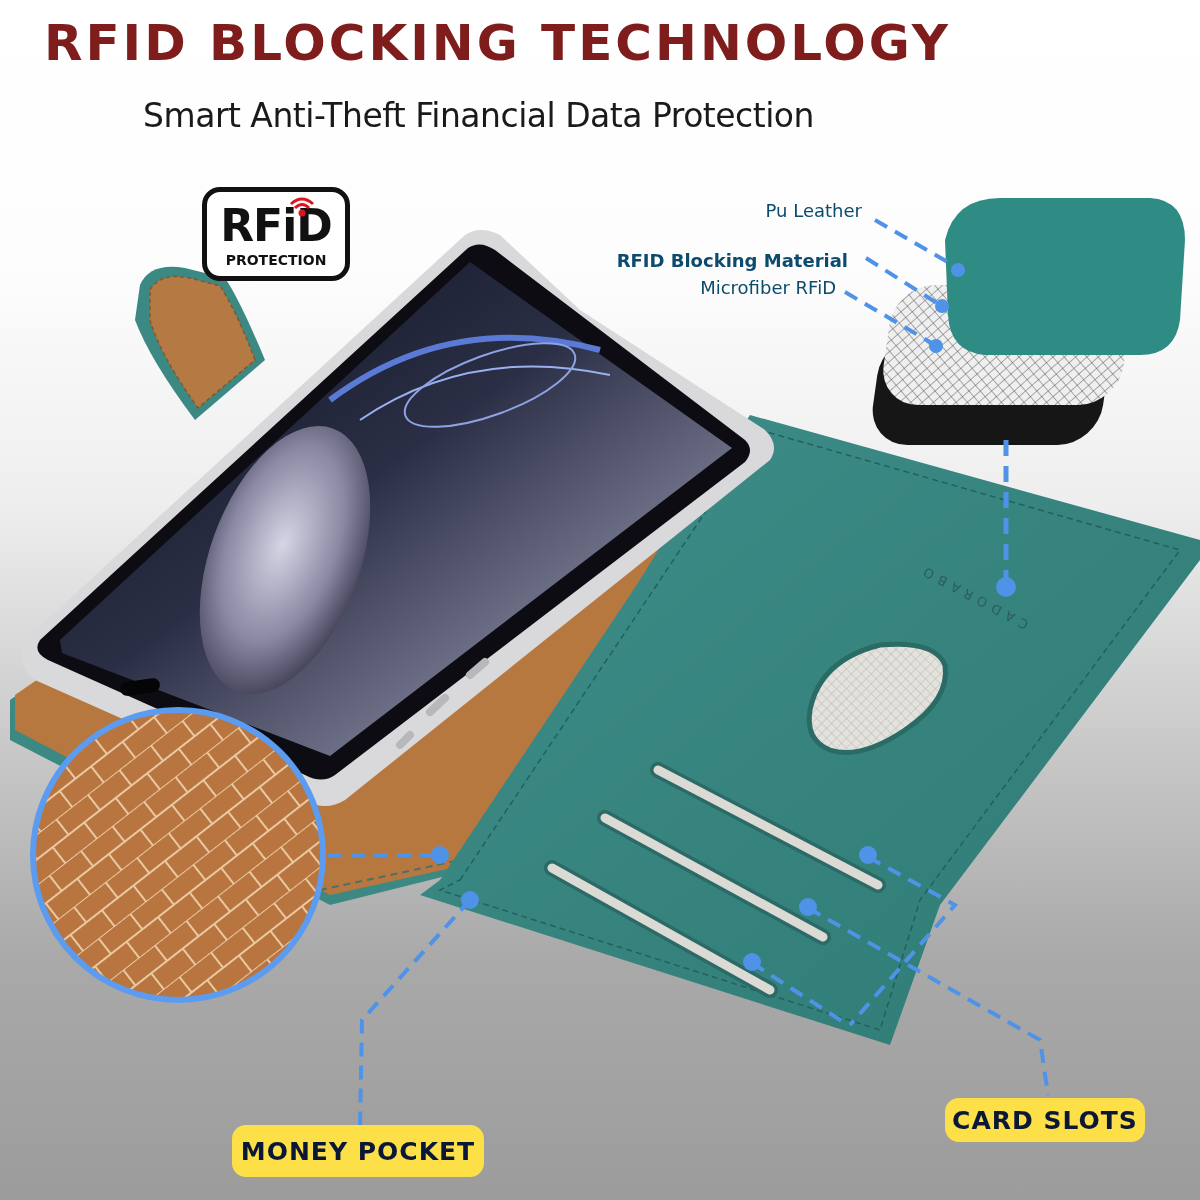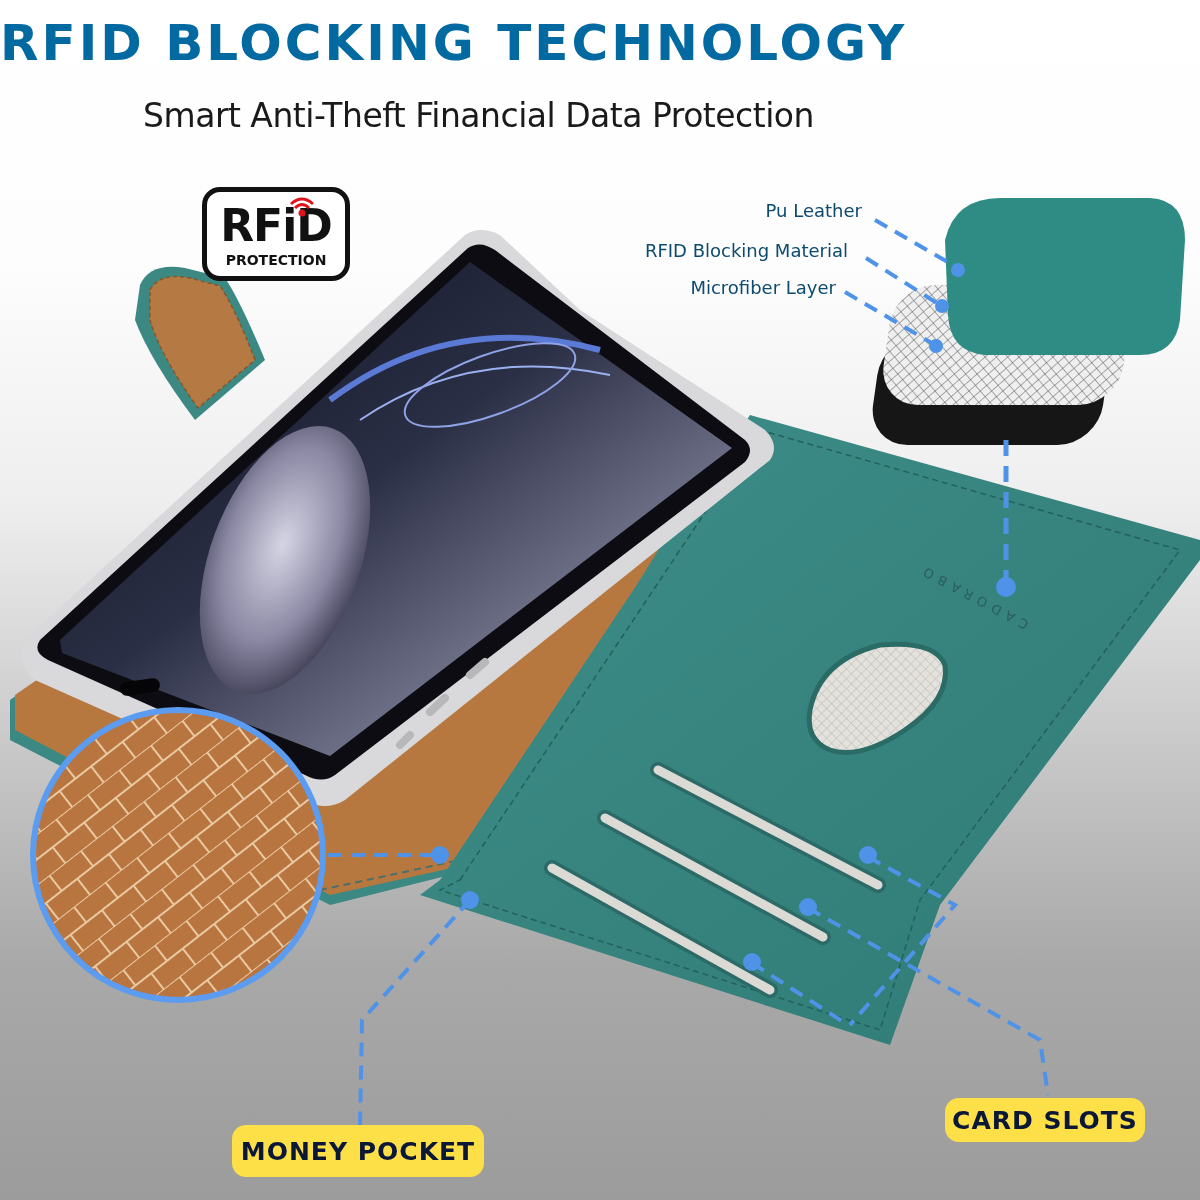--- a/index.html
+++ b/index.html
@@ -1,20 +1,20 @@
 <!DOCTYPE html>
 <html><head>
 <meta charset="utf-8">
 <style>
   html,body{margin:0;padding:0;}
   body{width:1200px;height:1200px;position:relative;overflow:hidden;
     background:linear-gradient(180deg,#ffffff 0%,#fdfdfd 22%,#eeeeee 42%,#c9c9c9 62%,#a9a9a9 80%,#9c9c9c 100%);
     font-family:"Liberation Sans",sans-serif;}
-  .headline{position:absolute;left:0;top:14px;width:951px;text-align:left;
-    font-family:"DejaVu Sans",sans-serif;font-weight:bold;font-size:50px;letter-spacing:3px;color:#0369a1;}
+  .headline{position:absolute;left:0;top:14px;width:951px;text-align:right;
+    font-family:"DejaVu Sans",sans-serif;font-weight:bold;font-size:50px;letter-spacing:3px;color:#7f1d1d;}
   .subhead{position:absolute;left:0;top:96px;width:957px;text-align:center;
     font-family:"DejaVu Sans",sans-serif;font-size:33px;color:#1a1a1a;letter-spacing:-0.5px;}
   .scene{position:absolute;left:0;top:0;width:1200px;height:1200px;}
   .rfid-badge{position:absolute;left:202px;top:187px;width:148px;height:94px;border:5px solid #111;
     border-radius:18px;background:#fff;box-sizing:border-box;text-align:center;}
   .rfid-badge .big{display:block;font-family:"DejaVu Sans",sans-serif;font-weight:bold;font-size:44px;
     line-height:44px;margin-top:12px;color:#111;letter-spacing:-1px;}
   .rfid-badge .small{display:block;font-family:"DejaVu Sans",sans-serif;font-weight:bold;font-size:14px;color:#111;margin-top:4px;}
   .rfid-wave{position:absolute;left:80px;top:3px;width:30px;height:22px;}
   .layer-label{position:absolute;font-family:"DejaVu Sans",sans-serif;font-size:18px;color:#0c4a6e;white-space:nowrap;}
@@ -146,17 +146,17 @@
   <svg class="rfid-wave" viewBox="0 0 30 22">
     <path d="M4 9 Q15 -1 26 9" stroke="#e0141c" stroke-width="3" fill="none"></path>
     <path d="M8 13 Q15 6 22 13" stroke="#e0141c" stroke-width="3" fill="none"></path>
     <circle cx="15" cy="18" r="3.5" fill="#e0141c"></circle>
   </svg>
   <span class="big">RFiD</span>
   <span class="small">PROTECTION</span>
 </div>
 
 <div class="layer-label" style="right:338px;top:200px;">Pu Leather</div>
-<div class="layer-label" style="right:352px;top:240px;">RFID Blocking Material</div>
-<div class="layer-label" style="right:364px;top:277px;">Microfiber Layer</div>
+<div class="layer-label" style="right:352px;top:250px;font-weight:bold;">RFID Blocking Material</div>
+<div class="layer-label" style="right:364px;top:277px;">Microfiber RFiD</div>
 
 <div class="pill" style="left:232px;top:1125px;width:252px;height:52px;">MONEY POCKET</div>
 <div class="pill" style="left:945px;top:1098px;width:200px;height:44px;">CARD SLOTS</div>
 
 </body></html>

